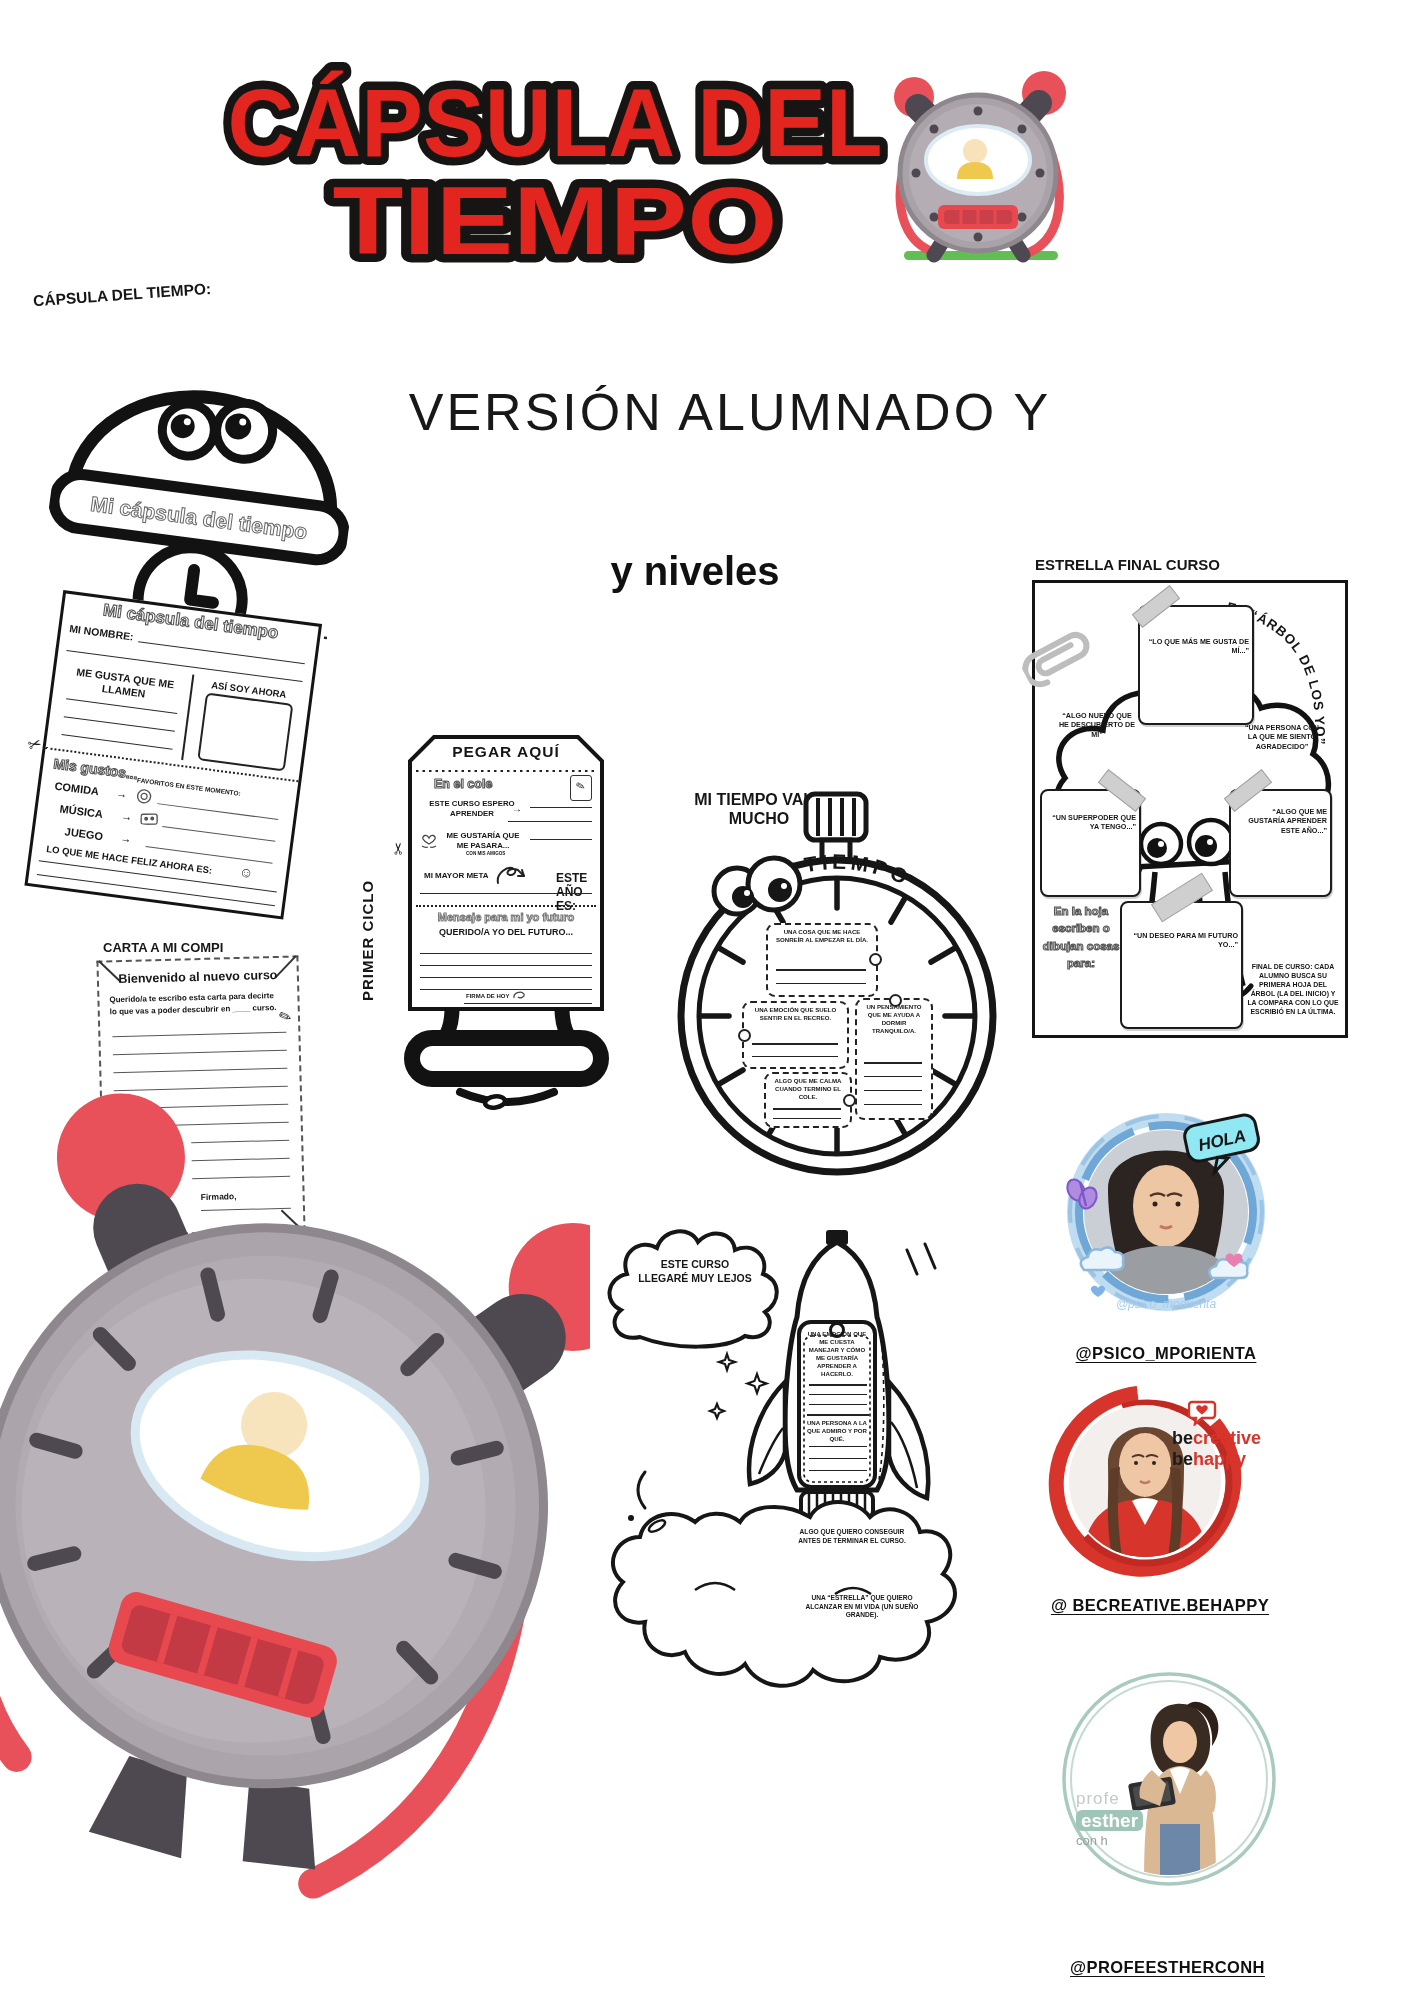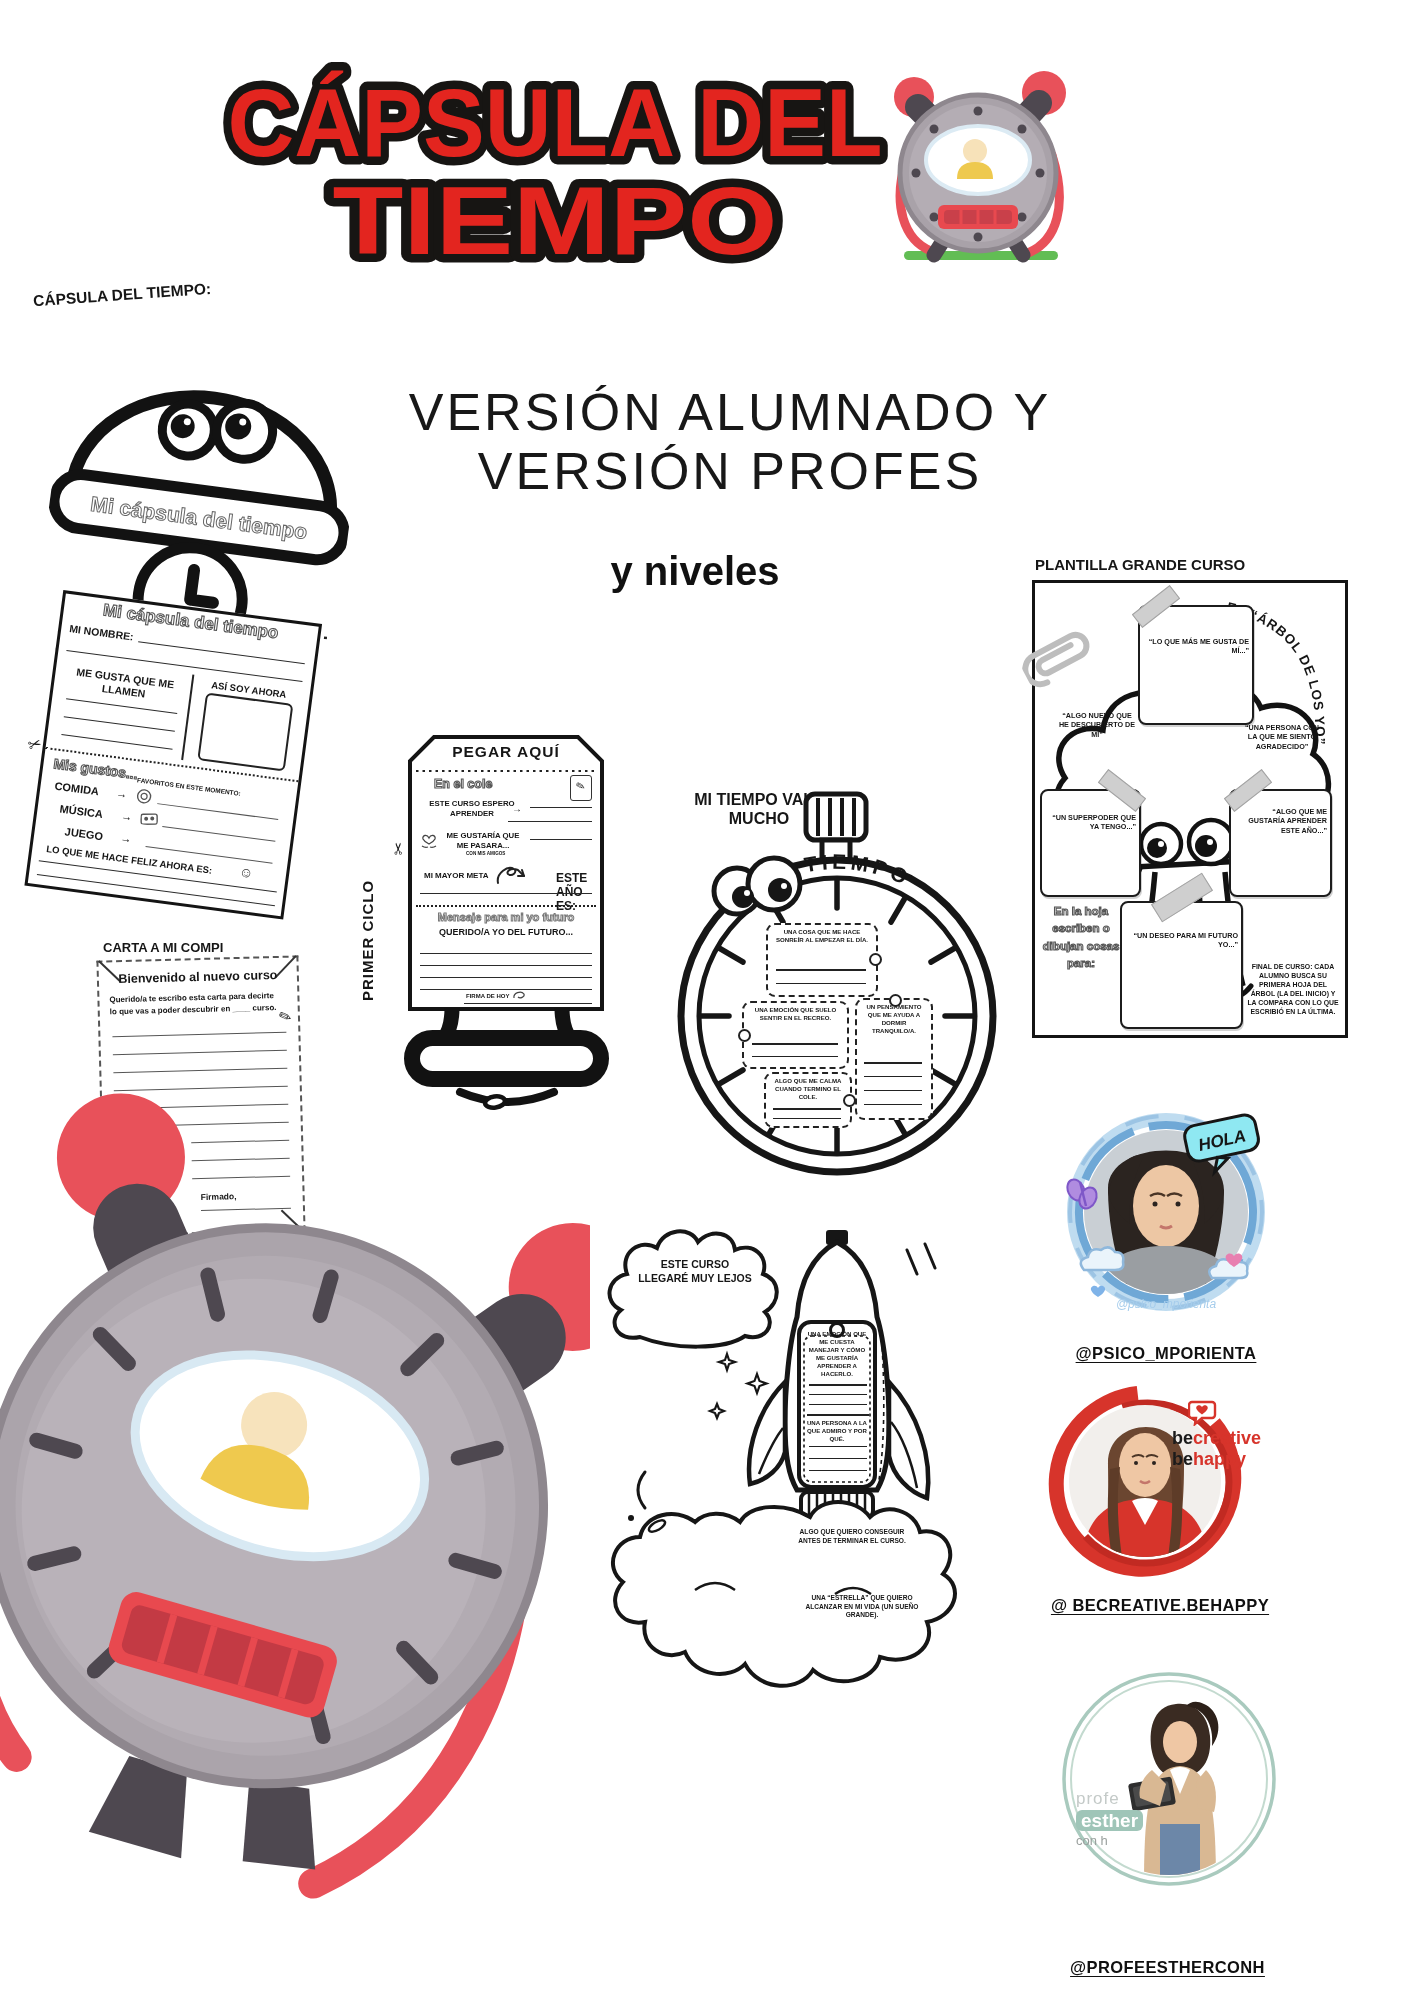--- a/index.html
+++ b/index.html
@@ -64,21 +64,20 @@
     <path d="M 81,124 q 0,-17 18,-17 q 18,0 18,17 z" fill="#EEC94E"></path>
     <rect x="62" y="150" width="80" height="24" rx="6" fill="#E8494F"></rect>
     <rect x="68" y="155" width="68" height="14" rx="4" fill="#C9404A"></rect>
     <line x1="85" y1="155" x2="85" y2="169" stroke="#E8494F" stroke-width="3"></line>
     <line x1="102" y1="155" x2="102" y2="169" stroke="#E8494F" stroke-width="3"></line>
     <line x1="119" y1="155" x2="119" y2="169" stroke="#E8494F" stroke-width="3"></line>
   </svg>
 
   <div class="abs ctr" style="left:380px;top:383px;width:700px;font-size:52px;letter-spacing:3px;line-height:1.14;color:#181818;">
     <div>VERSIÓN ALUMNADO Y</div>
-    <div>VERSIÓN PROFES</div>
   </div>
   <div class="abs ctr b" style="left:520px;top:548px;width:350px;font-size:40px;line-height:1.18;color:#111;">
     <div>y niveles</div>
   </div>
 
   <div class="abs b" style="left:33px;top:286px;font-size:15.5px;transform:rotate(-4deg);">CÁPSULA DEL TIEMPO:</div>
 
   <div class="abs b" style="left:-20px;top:656px;width:160px;font-size:16px;text-align:center;letter-spacing:1px;transform:rotate(-83deg);">PRIMER CICLO</div>
 
   <div class="abs" style="left:58px;top:296px;width:350px;height:600px;transform:rotate(7.5deg);transform-origin:30px 30px;">
@@ -263,21 +262,21 @@
     <div class="tln" style="left:7px;top:104px;width:58px;"></div>
     <span class="notch" style="left:32px;top:-6px;"></span>
   </div>
   <div class="wtag" style="left:764px;top:1072px;width:84px;height:52px;">
     <div class="wtag-txt">ALGO QUE ME CALMA CUANDO TERMINO EL COLE.</div>
     <div class="tln" style="left:7px;top:34px;width:68px;border-top-width:2px;"></div>
     <div class="tln" style="left:7px;top:44px;width:68px;"></div>
     <span class="notch" style="right:-6px;top:20px;"></span>
   </div>
 
-  <div class="abs b" style="left:1035px;top:556px;font-size:15px;">PLANTILLA GRANDE CURSO</div>
+  <div class="abs b" style="left:1035px;top:556px;font-size:15px;">ESTRELLA FINAL CURSO</div>
 
   <div class="abs" style="left:1032px;top:580px;width:310px;height:452px;border:3.5px solid #141414;background:#fff;">
     <svg class="abs" style="left:185px;top:6px;" width="122" height="230" viewBox="0 0 122 230">
       <defs>
           <path id="arcTree" d="M 6,22 C 85,40 108,95 90,222" fill="none"></path>
         </defs>
       <text font-size="13.5" font-weight="bold" letter-spacing="1" fill="#161616">
         <textPath href="#arcTree">EL “ÁRBOL DE LOS YO”</textPath>
       </text>
     </svg>

